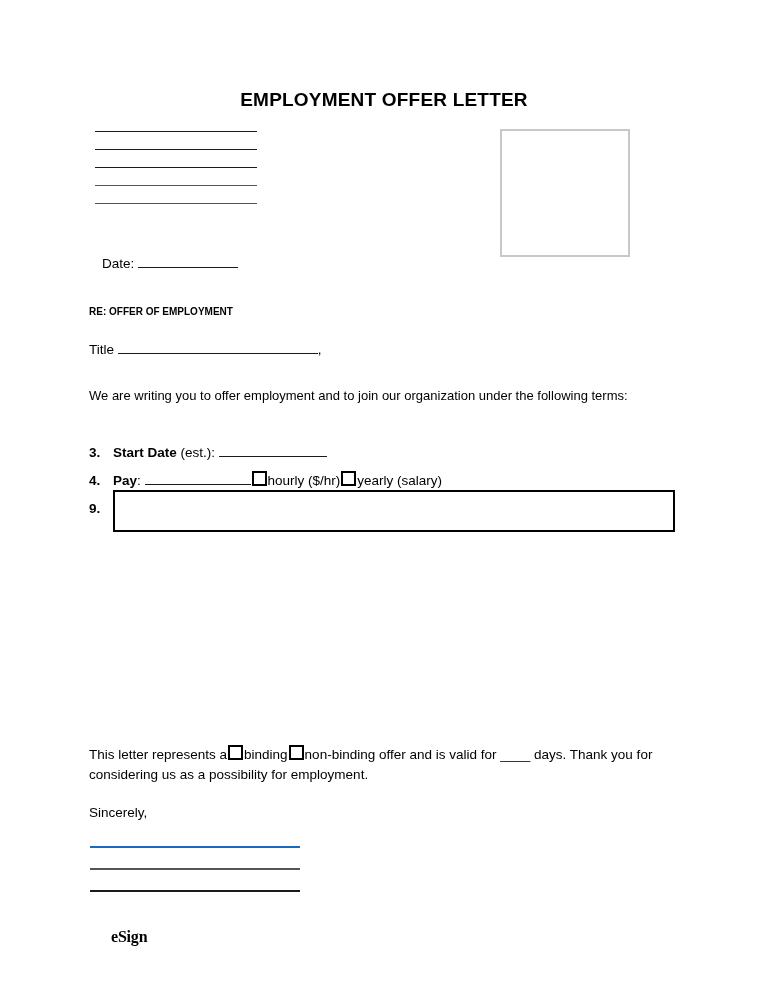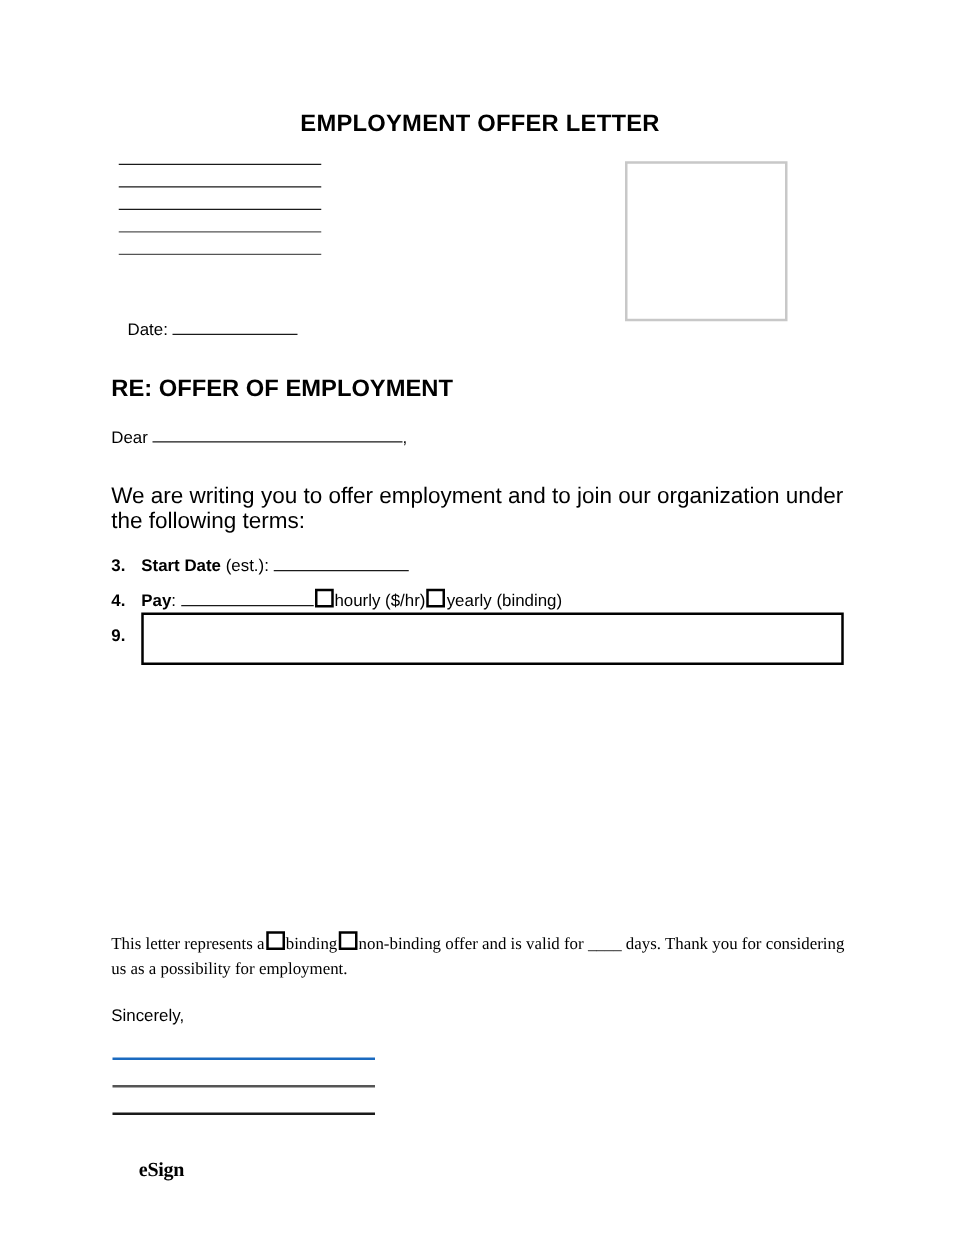--- a/index.html
+++ b/index.html
@@ -81,32 +81,32 @@
     border-bottom: 1.5px solid #1a1a1a;
     height: 13px;
     vertical-align: baseline;
   }
   .blank.gray { border-bottom-color: #666; }
 
   .re-line {
     left: 89px;
     top: 302px;
     font-weight: bold;
-    font-size: 19px;
+    font-size: 10px;
   }
   .dear-line {
     left: 89px;
     top: 340px;
   }
   .intro-para {
     position: absolute;
     left: 89px;
     top: 386px;
     width: 590px;
-    font-size: 18px;
+    font-size: 13px;
     line-height: 20px;
     white-space: normal;
   }
 
   
   .terms {
     position: absolute;
     left: 89px;
     top: 443px;
     width: 600px;
@@ -154,21 +154,20 @@
 
   
   .closing-para {
     position: absolute;
     left: 89px;
     top: 745px;
     width: 592px;
     font-size: 13.5px;
     line-height: 20px;
     white-space: normal;
-    font-family: Liberation Serif, serif;
   }
   .sincerely {
     left: 89px;
     top: 803px;
   }
 
   
   .signatures {
     position: absolute;
     left: 90px;
@@ -212,38 +211,38 @@
   <div class="logo-box"></div>
 
   <div class="txt date-row">
     <span>Date:</span>
     <span class="blank" style="width:100px;"></span>
   </div>
 
   <div class="txt re-line">RE: OFFER OF EMPLOYMENT</div>
 
   <div class="txt dear-line">
-    <span>Dear</span>
+    <span>Title</span>
     <span class="blank" style="width:200px;"></span><span>,</span>
   </div>
 
   <div class="intro-para">We are writing you to offer employment and to join our organization under the following terms:</div>
 
   <div class="terms">
 
 
 
     <div class="term">
       <span class="term-num">3.</span><span class="term-label">Start Date</span> <span class="term-sub">(est.)</span><span>:</span>
       <span class="blank" style="width:108px;"></span>
     </div>
 
     <div class="term">
       <span class="term-num">4.</span><span class="term-label">Pay</span><span>:</span>
-      <span class="blank" style="width:106px;"></span><span class="cbox"></span><span>hourly ($/hr)</span><span class="cbox"></span><span>yearly (binding)</span>
+      <span class="blank" style="width:106px;"></span><span class="cbox"></span><span>hourly ($/hr)</span><span class="cbox"></span><span>yearly (salary)</span>
     </div>
 
 
 
 
 
     <div class="term">
       <span class="term-num">9.</span><span class="term-label">Location</span><span>:</span>
       <span class="blank" style="width:222px;"></span>
     </div>

